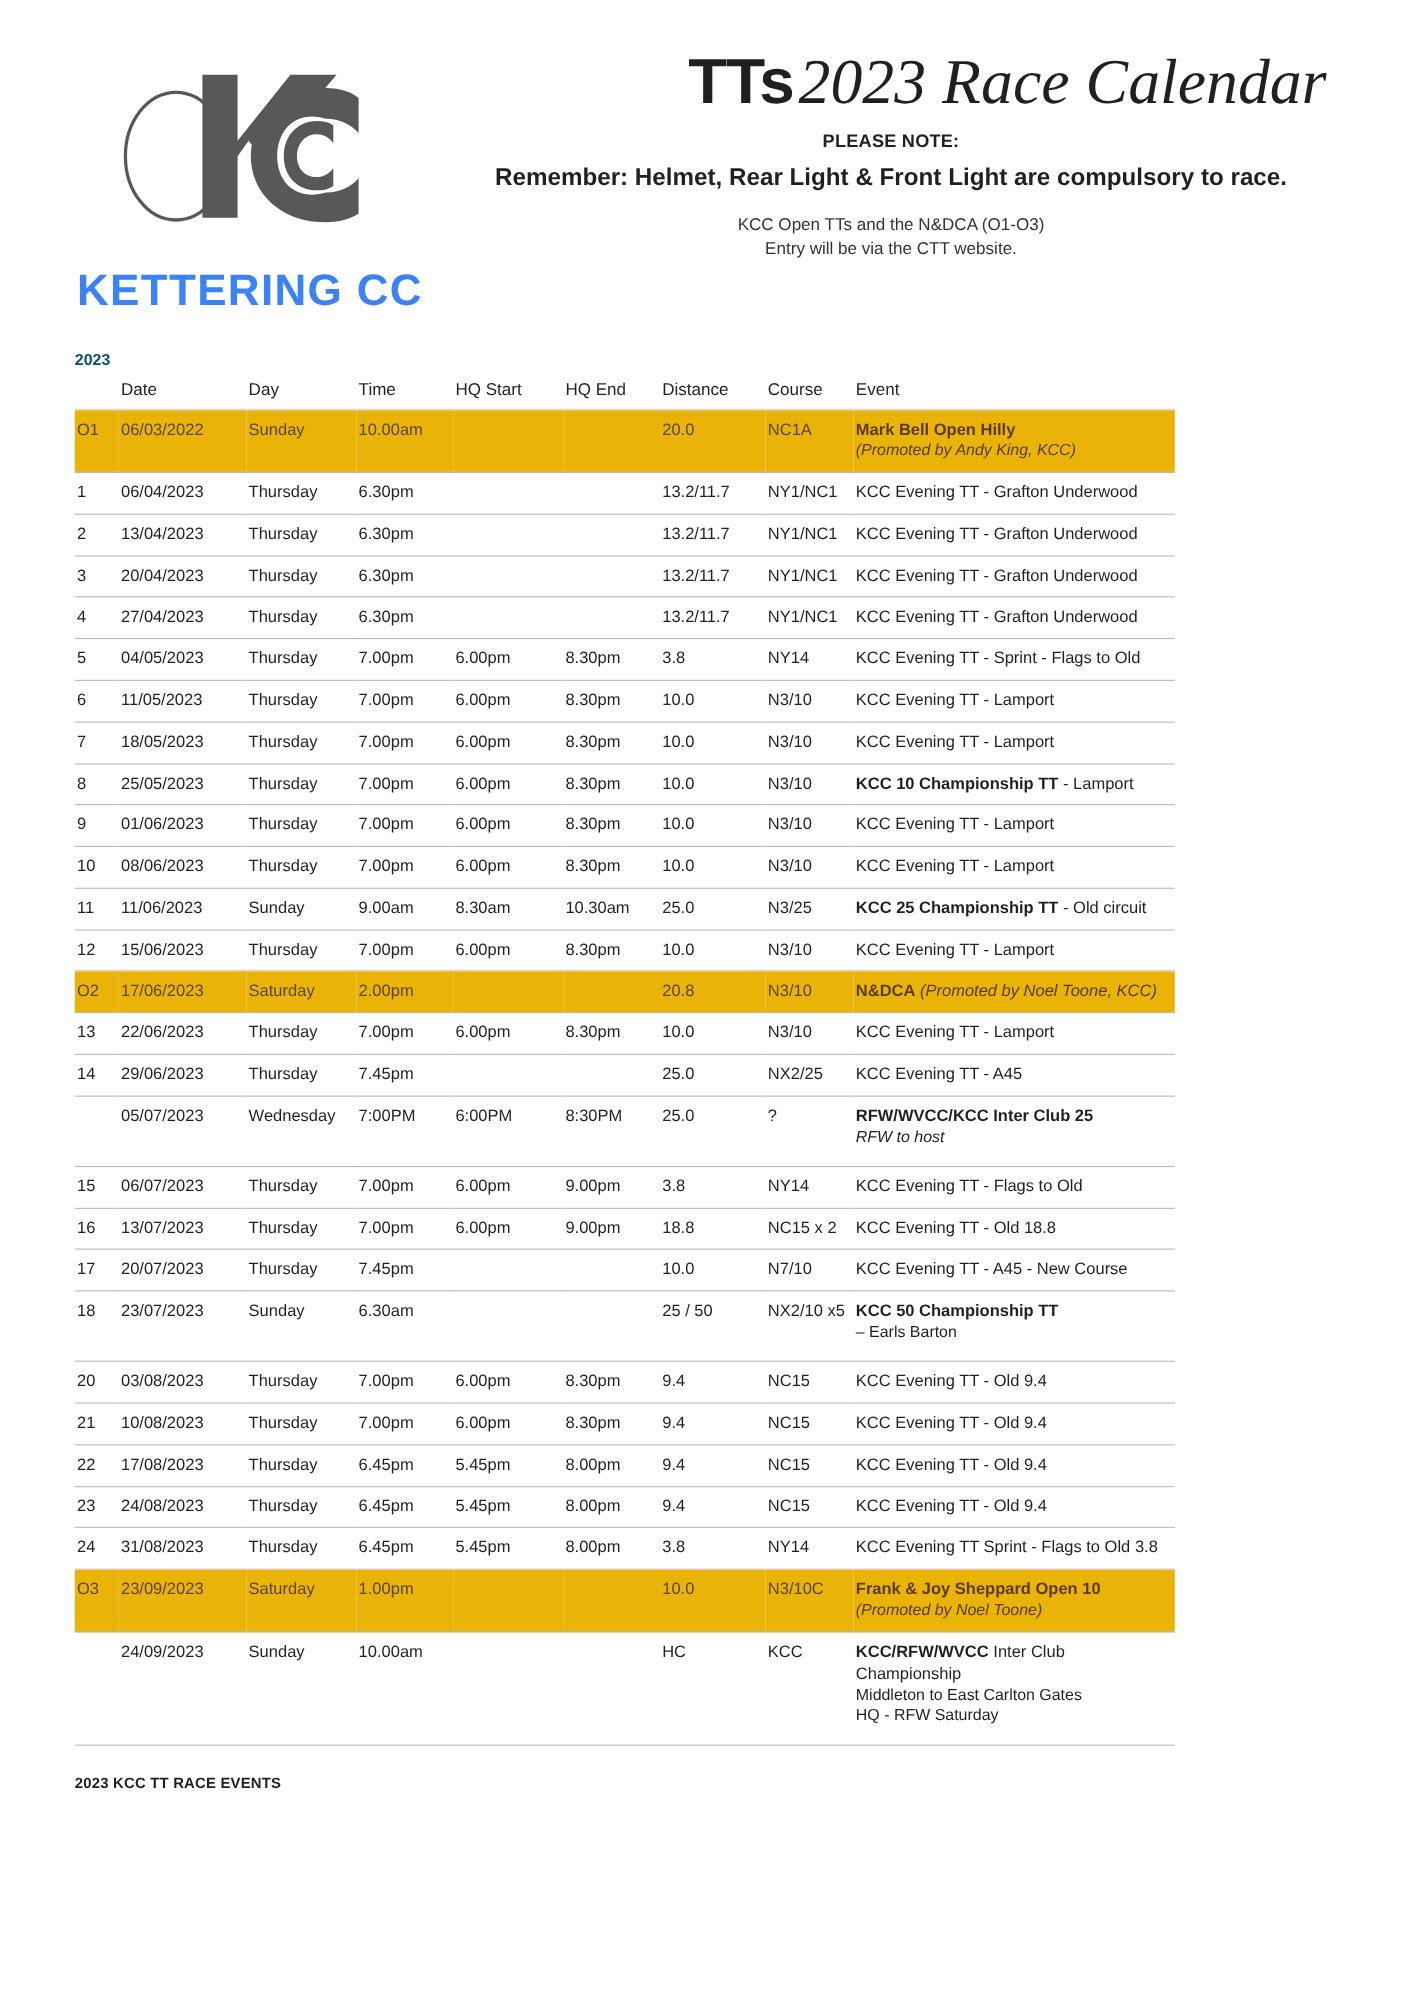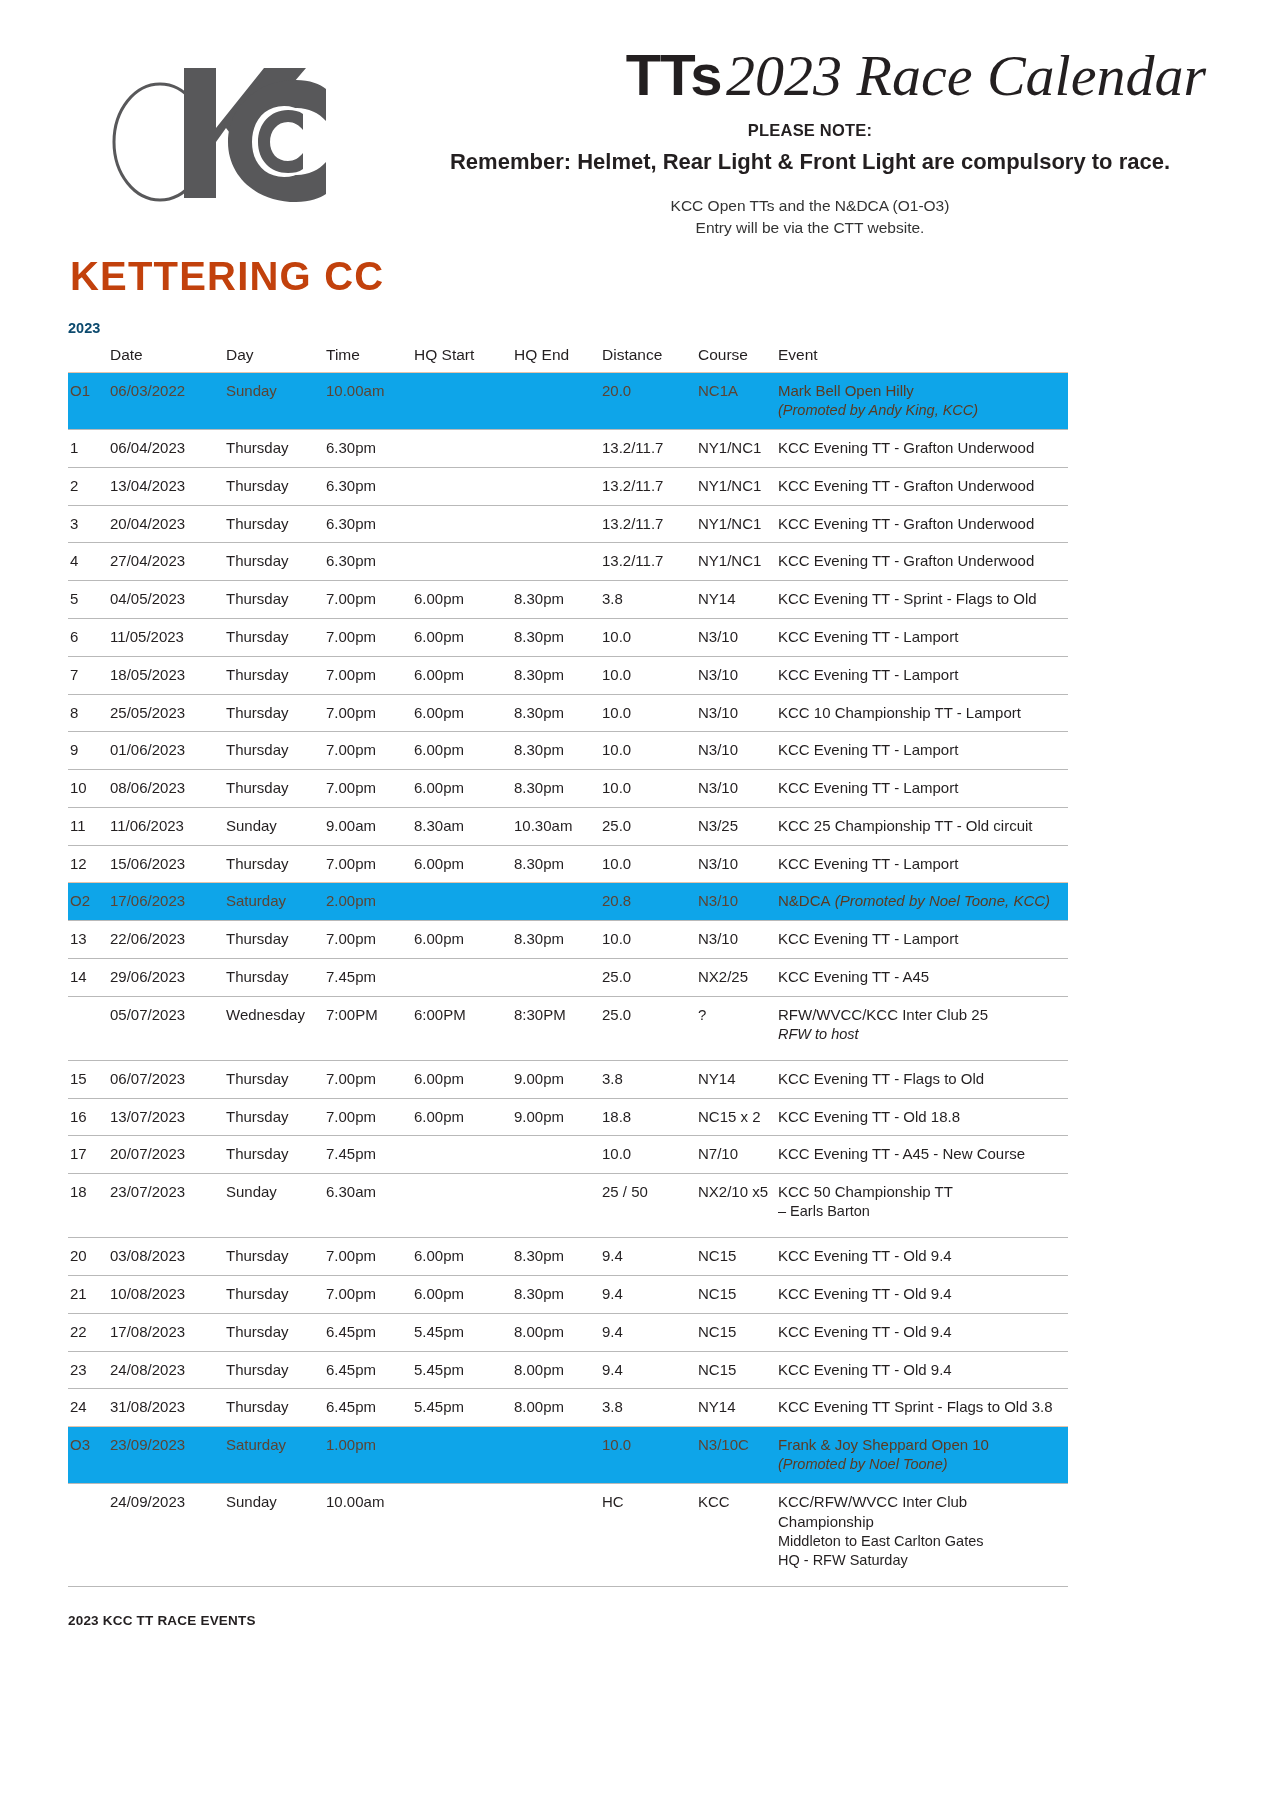--- a/index.html
+++ b/index.html
@@ -41,22 +41,22 @@
     height: 160px;
     position: relative;
     margin-left: 18px;
   }
   .logo-mark svg { display: block; }
   .logo-wordmark {
     font-family: "Liberation Sans", sans-serif;
     font-weight: bold;
     font-size: 40px;
     letter-spacing: 1.2px;
-    color: #c2410c;
-    margin-top: 44px;
+    color: #3b82f6;
+    margin-top: 32px;
     margin-left: 0px;
     white-space: nowrap;
   }
 
   .header-text {
     flex: 1 1 auto;
     text-align: center;
     padding-top: 10px;
     padding-right: 10px;
   }
@@ -137,29 +137,29 @@
     padding: 8px 2px 9px 2px;
     vertical-align: top;
     border-top: 1px solid #b9b9b9;
     color: #231f20;
     line-height: 1.32;
     font-size: 15px;
     white-space: nowrap;
   }
   table.cal tbody td.ev { white-space: normal; }
   table.cal tbody tr.hl td {
-    background: #0ea5e9;
+    background: #eab308;
     border-top: 1px solid #e5c4ab;
     color: #5c4433;
   }
   table.cal tbody tr.hl td.ev { color: #5b3a22; }
   table.cal tbody tr.hl + tr td { border-top: 1px solid #b9b9b9; }
   table.cal tbody tr.tall td { padding-bottom: 16px; }
 
-  .ev-bold { font-weight: normal; text-align: right; }
+  .ev-bold { font-weight: bold; text-align: right; }
   .ev-ital { font-style: italic; }
   .ev-sub  { display: block; font-style: italic; font-size: 14.5px; }
   .ev-sub2 { display: block; font-size: 14.5px; }
 
   .footer-rule {
     width: 1000px;
     margin: 0 0 0 68px;
     border-top: 1px solid #b9b9b9;
   }
   .footer {

